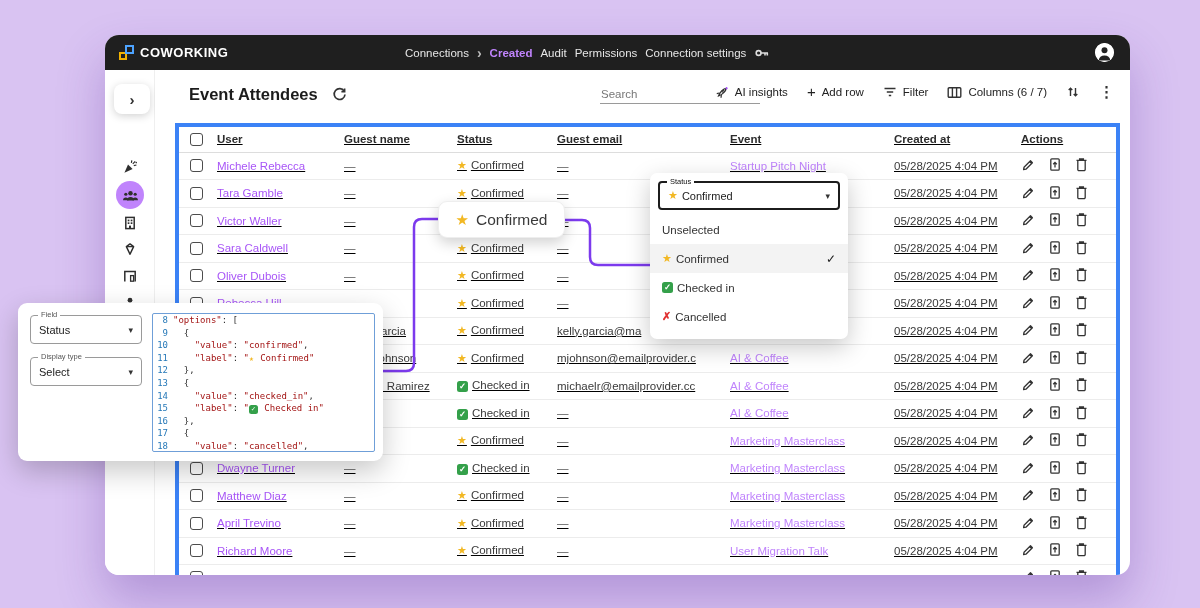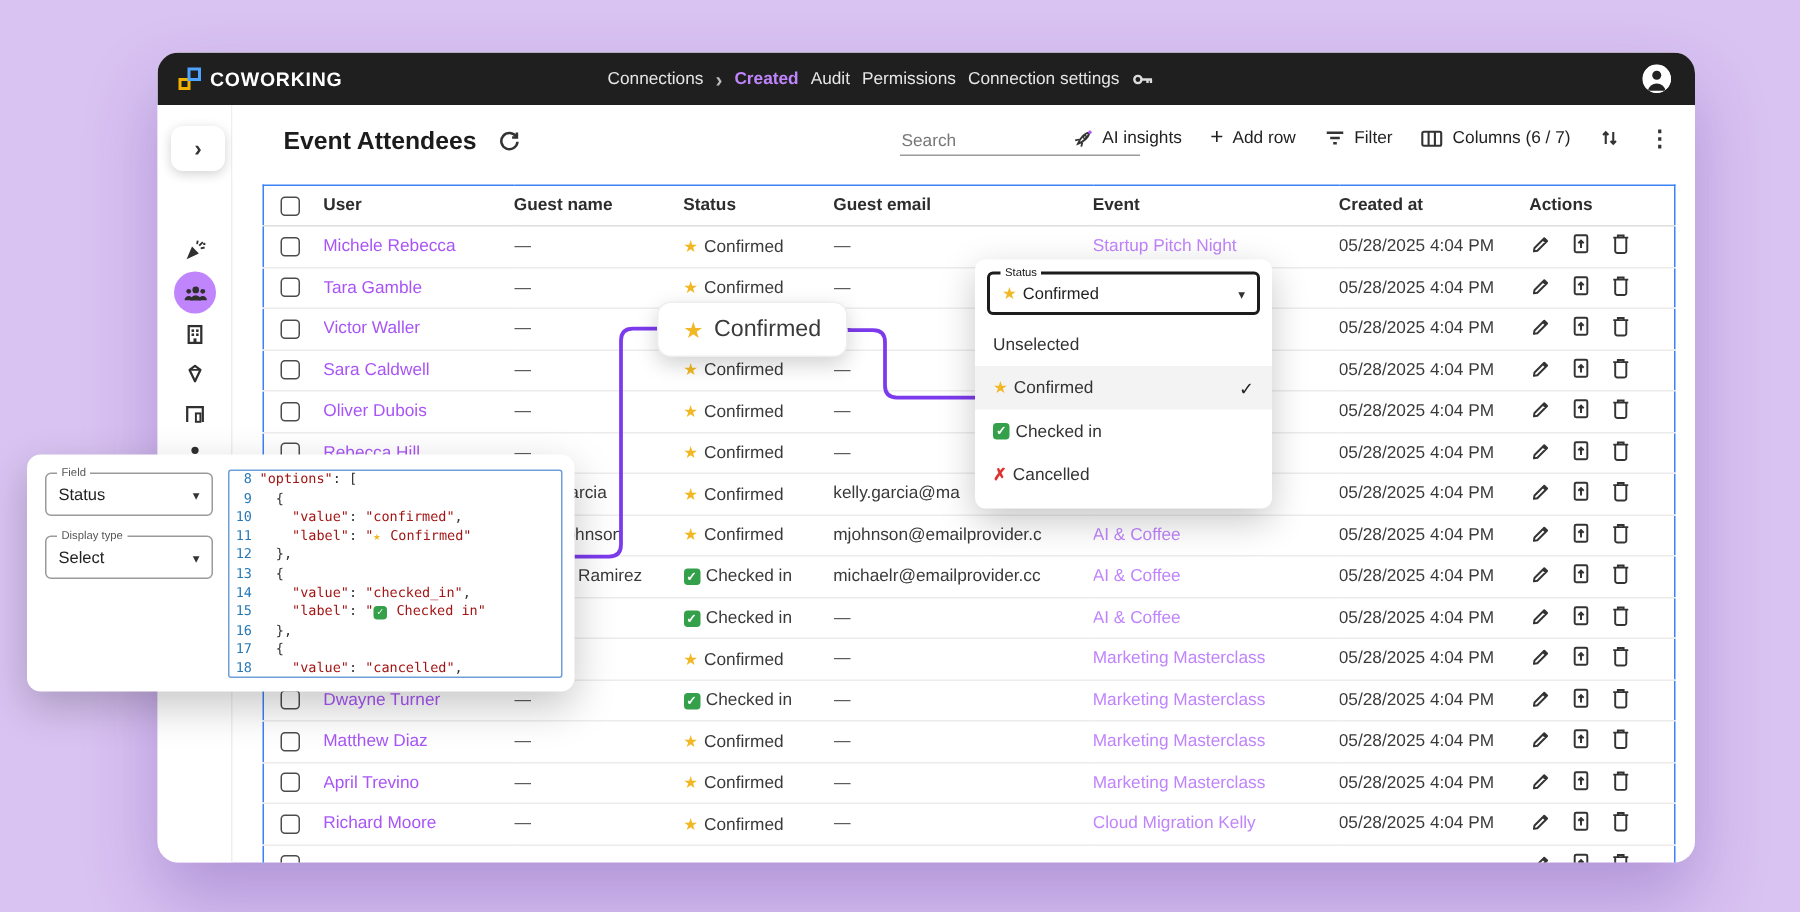--- a/index.html
+++ b/index.html
@@ -47,21 +47,21 @@
   .search-input { width:100%; border:none; border-bottom:1px solid #9a9a9a; font-size:11.5px;
     padding:3px 1px; outline:none; color:#333; background:transparent; font-family:inherit; }
   .search-input::placeholder { color:#777; }
   .toolbar { position:absolute; right:16px; top:13px; display:flex; align-items:center; gap:19px; }
   .tb-btn { display:flex; align-items:center; gap:6px; font-size:11.5px; color:#222; cursor:pointer; white-space:nowrap; }
   .tb-plus { font-size:15px; font-weight:400; line-height:1; margin-top:-1px; }
   .kebab { font-size:15px; font-weight:700; color:#333; letter-spacing:0; }
 
   
   .table-wrap { position:absolute; left:70px; top:88px; width:941px; }
-  table { width:100%; border-collapse:collapse; table-layout:fixed; border:1px solid #3b82f6; }
+  table { width:100%; border-collapse:collapse; table-layout:fixed; border:4px solid #3b82f6;text-decoration:underline; }
   thead td { height:27px; font-weight:700; font-size:11.5px; color:#2d2d2d; border-bottom:1px solid #ddd; }
   tbody td { height:27.5px; font-size:11.5px; color:#3a3a3a; border-bottom:1px solid #ececec;
     white-space:nowrap; overflow:hidden; }
   td { padding:0 4px 0 0; vertical-align:middle; }
   .cb { width:13px; height:13px; border:1.6px solid #4c4c4c; border-radius:3px; margin-left:11px; cursor:pointer; background:#fff; }
   .link-user { color:#a855f7; cursor:pointer; }
   .link-event { color:#c084fc; cursor:pointer; }
   .dash { color:#555; }
   .st-star { color:#f2b824; font-size:11px; margin-right:4px; }
   .st-check { display:inline-flex; width:11px; height:11px; background:#34a04a; border-radius:2.5px;
@@ -543,21 +543,21 @@
                   </svg></button></td>
             </tr>
             <tr>
               <td>
                 <div class="cb"></div>
               </td>
               <td><span class="link-user">Richard Moore</span></td>
               <td><span class="dash">—</span></td>
               <td><span class="st-star">★</span><span>Confirmed</span></td>
               <td><span class="dash">—</span></td>
-              <td><span class="link-event">Cloud Migration Kelly</span></td>
+              <td><span class="link-event">User Migration Talk</span></td>
               <td>05/28/2025 4:04 PM</td>
               <td><button class="act-btn"><svg width="14" height="14" viewBox="0 0 14 14">
                     <path d="M2.6 11.6 L3 9.3 L9.5 2.8 L11.4 4.7 L4.9 11.2 Z M8.6 3.7 L10.5 5.6" fill="none" stroke="#333" stroke-width="1.3" stroke-linejoin="round"></path>
                   </svg></button><button class="act-btn"><svg width="14" height="15" viewBox="0 0 14 15">
                     <rect x="2.8" y="1.8" width="8.4" height="11.4" rx="1" fill="none" stroke="#333" stroke-width="1.3"></rect>
                     <path d="M7 10.4 V5.6 M5.2 7.2 L7 5.4 L8.8 7.2" fill="none" stroke="#333" stroke-width="1.3"></path>
                   </svg></button><button class="act-btn"><svg width="13" height="15" viewBox="0 0 13 15">
                     <path d="M1.5 3.4 h10 M4.6 3.4 V2 h3.8 v1.4 M2.8 3.4 h7.4 v9 a1.2 1.2 0 0 1 -1.2 1.2 h-5 a1.2 1.2 0 0 1 -1.2 -1.2 z" fill="none" stroke="#333" stroke-width="1.3"></path>
                   </svg></button></td>
             </tr>

